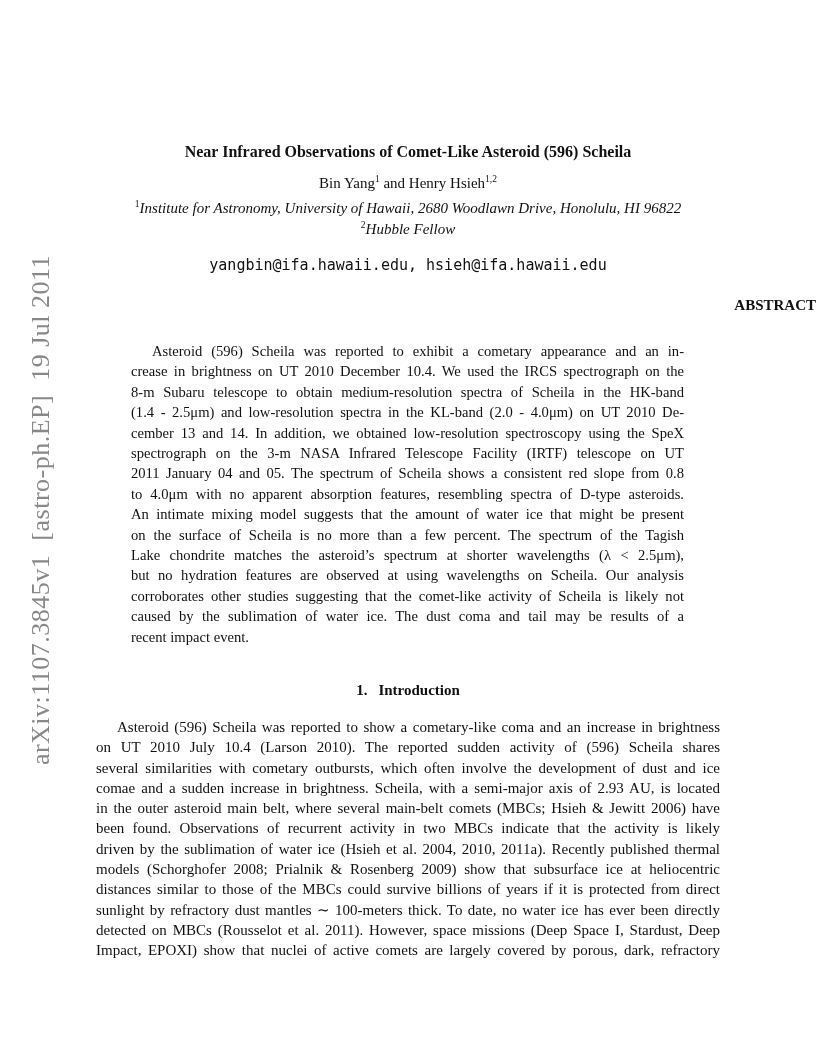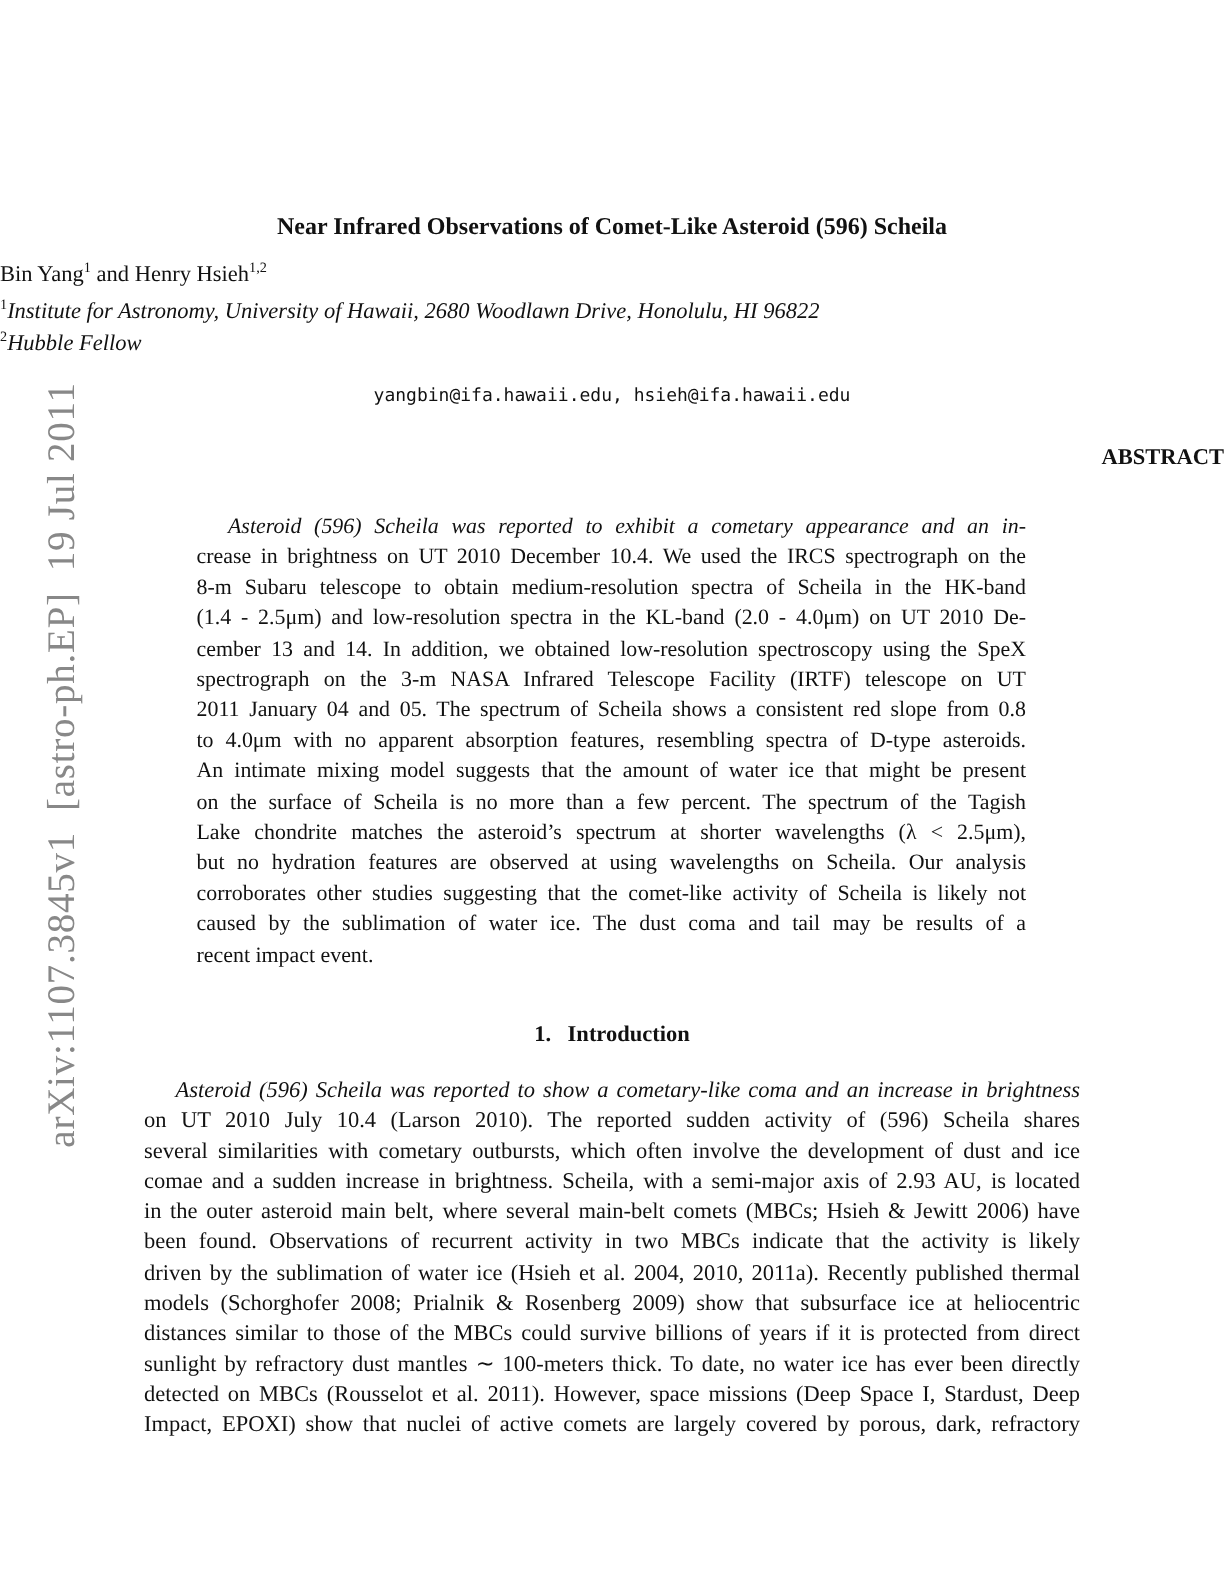--- a/index.html
+++ b/index.html
@@ -30,38 +30,40 @@
     position: absolute;
     top: 143px; left: 0; width: 100%;
     text-align: center;
     font-size: 16px;
     font-weight: 700;
     margin: 0;
   }
   .authors {
     position: absolute;
     top: 175px; left: 0; width: 100%;
+    text-align: center;
     font-size: 15px;
   }
   .affil {
     position: absolute;
     left: 0; width: 100%;
+    text-align: center;
     font-size: 15px;
   }
   .affil .aff-text { font-style: italic; }
   .affil-1 { top: 200px; }
   .affil-2 { top: 221px; }
   sup { font-size: 9.5px; line-height: 0; }
 
   .emails {
     position: absolute;
     top: 256px; left: 0; width: 100%;
     text-align: center;
     font-family: "DejaVu Sans Mono", "Liberation Mono", monospace;
-    font-size: 12px;
+    font-size: 15px;
   }
 
   .abstract-heading {
     position: absolute;
     top: 297px; left: 0; width: 100%;
     text-align: right;
     font-size: 15px;
     font-weight: 700;
     margin: 0;
   }
@@ -84,21 +86,21 @@
 
   .intro-body {
     position: absolute;
     top: 717px; left: 96px; width: 624px;
     font-size: 15px;
     line-height: 20.3px;
   }
 
   
   .tline { text-align: justify; text-align-last: justify; }
-  .tline.first { text-indent: 21px; font-style: italic; }
+  .tline.first { text-indent: 21px; }
   .tline.last { text-align-last: left; }
   .continues .tline.last { text-align-last: justify; }
 </style>
 </head>
 <body>
 
 <div class="page">
 
   <div class="arxiv-banner">arXiv:1107.3845v1  [astro-ph.EP]  19 Jul 2011</div>
 

